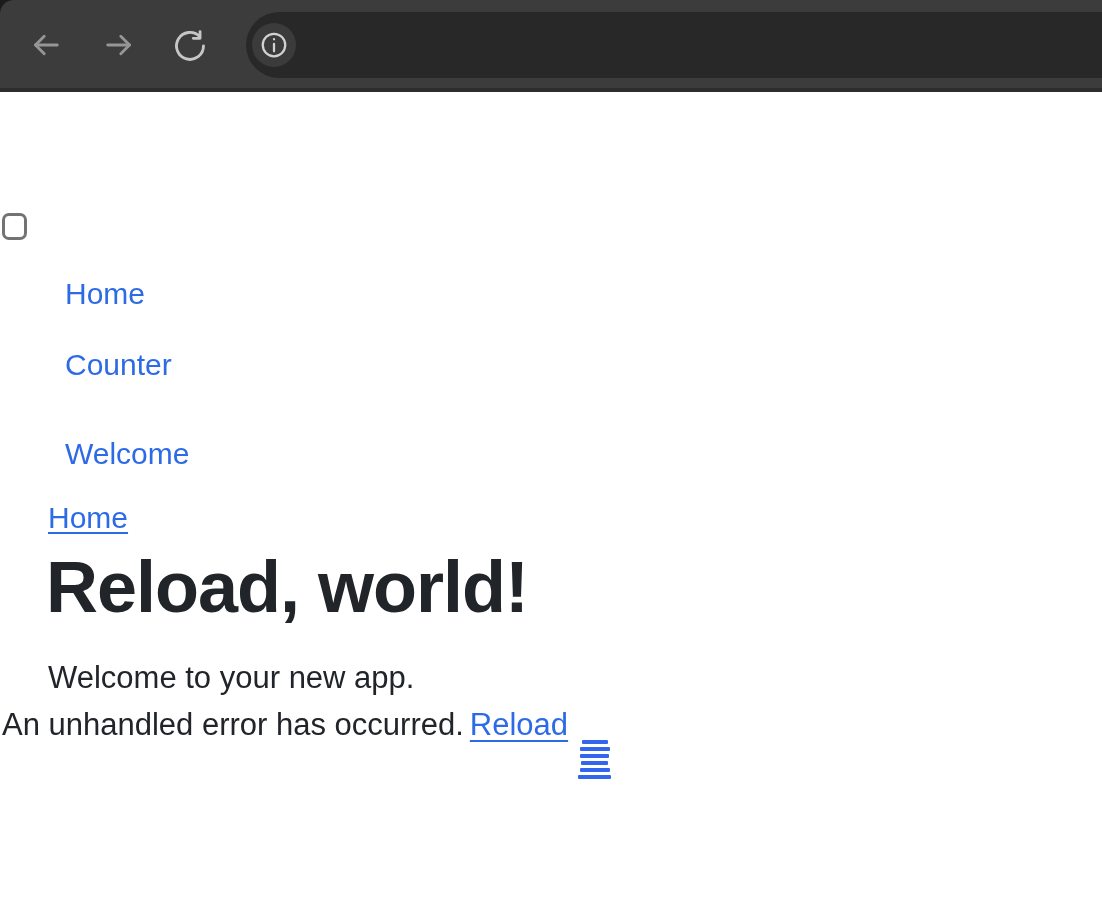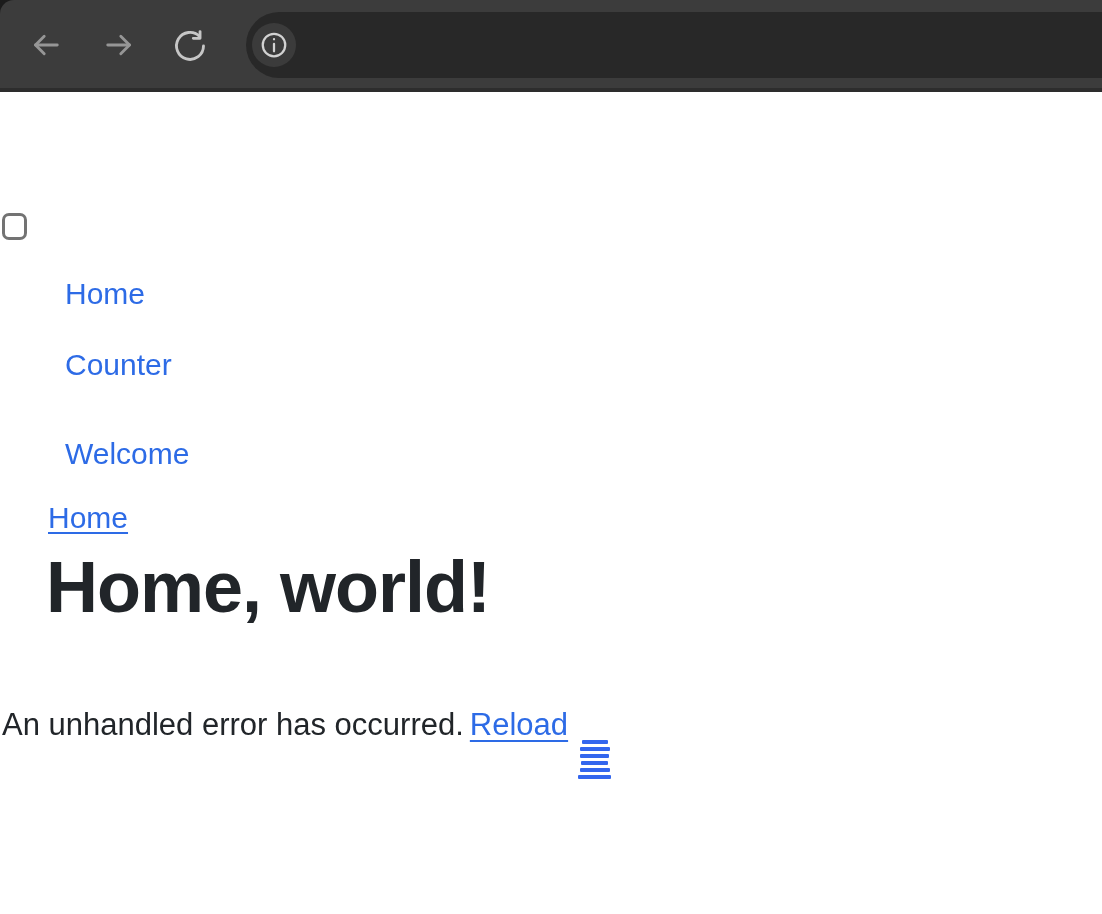--- a/index.html
+++ b/index.html
@@ -138,22 +138,23 @@
   </div>
 
   <input type="checkbox" class="nav-toggle" title="Navigation menu" style="">
 
   <a class="nav-link nav-home">Home</a>
   <a class="nav-link nav-counter">Counter</a>
   <a class="nav-link nav-weather">Welcome</a>
 
   <a class="about-link">Home</a>
 
-  <h1 class="page-title">Home, world!</h1>
+  <h1 class="page-title">Reload, world!</h1>
 
+  <p class="welcome-text">Welcome to your new app.</p>
 
   <div class="error-banner"><span>An unhandled error has occurred.</span><a class="reload-link">Reload</a><span class="dismiss-glyph">
         <i></i>
         <i></i>
         <i></i>
         <i></i>
         <i></i>
         <i></i>
       </span>
   </div>

